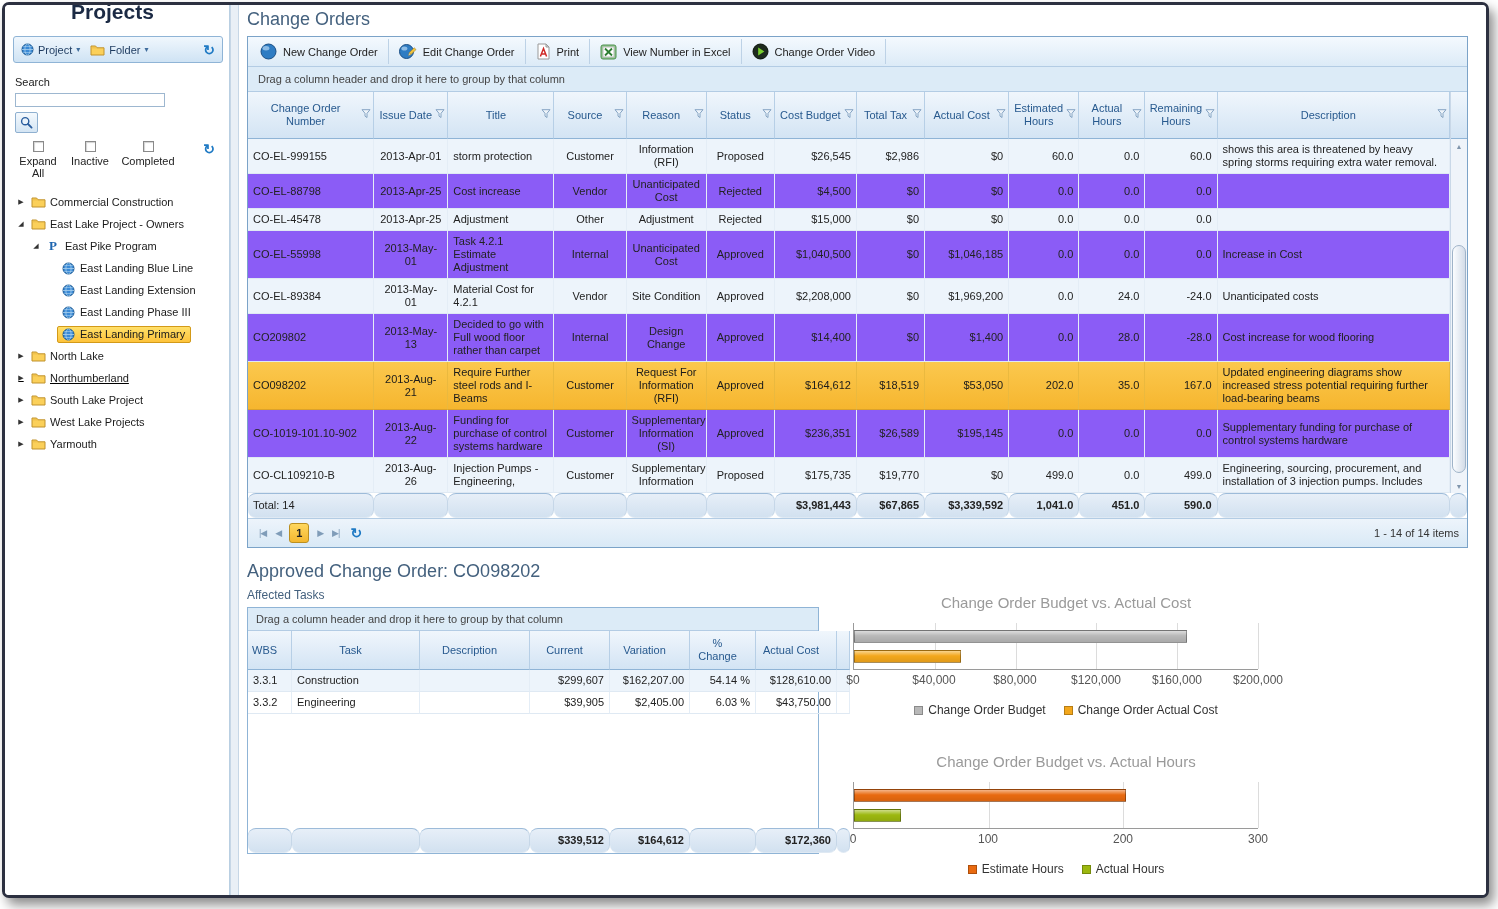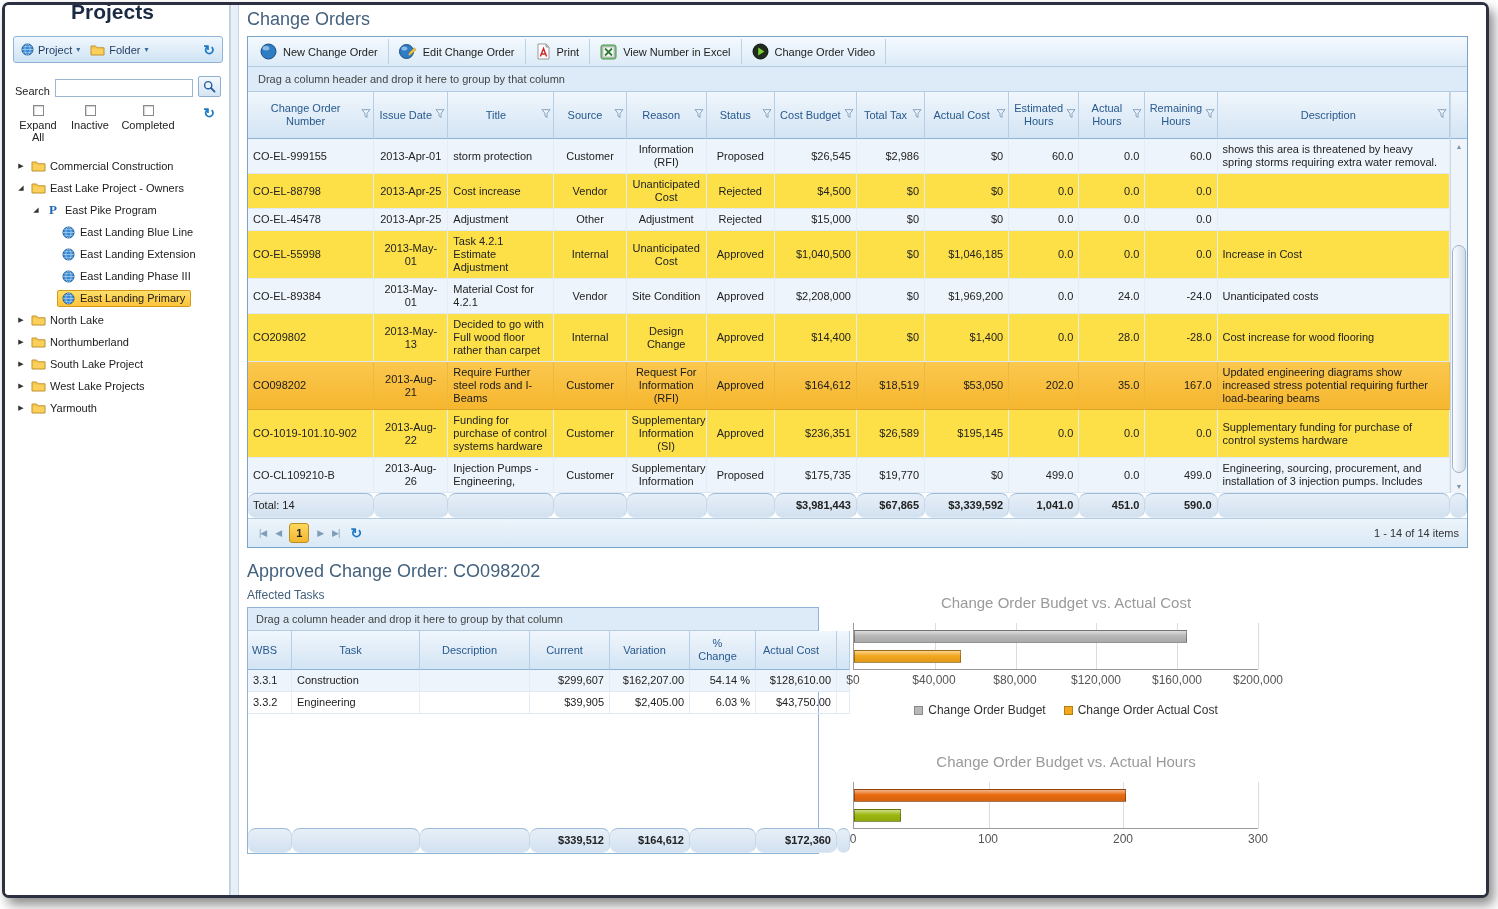--- a/index.html
+++ b/index.html
@@ -12,21 +12,21 @@
   .app { display:flex; height:100%; }
 
   
   .sidebar { width:225px; min-width:225px; padding:0 6px 0 8px; border-right:1px solid #b9cfe2; overflow:hidden; background:#fff; }
   .projects-title { font-size:21px; font-weight:bold; color:#1b2a44; margin:-5px 0 12px 58px; }
   .side-toolbar { height:27px; display:flex; align-items:center; gap:2px; background:linear-gradient(#f0f7fd,#cfe3f4); border:1px solid #8fb4d6; border-radius:3px; padding:1px 3px; }
   .tb-btn { display:flex; align-items:center; gap:4px; background:transparent; border:0; font:inherit; font-size:11px; color:#1d3a5f; padding:2px 4px; }
   .caret { font-size:8px; color:#3f6c9c; }
   .flex-sp { flex:1; }
   .glyph-blue { color:#1f7ac4; font-weight:bold; font-size:14px; line-height:14px; }
-  .search-row { display:flex; align-items:flex-end; gap:5px; margin:13px 2px 2px 2px; }
+  .search-row { display:flex; align-items:flex-start; gap:5px; margin:13px 2px 2px 2px;flex-direction:column; }
   .search-row label { font-size:11px; color:#222; }
   .search-row input { flex:1; min-width:0; height:18px; border:1px solid #9db7d0; font:inherit; font-size:11px; padding:0 3px; }
   .search-btn { width:23px; height:21px; background:linear-gradient(#f4f9fd,#d4e5f4); border:1px solid #8fb0d0; border-radius:2px; display:flex; align-items:center; justify-content:center; }
   .chk-row { display:flex; align-items:flex-start; margin:8px 0 12px 2px; }
   .chk { display:flex; flex-direction:column; align-items:center; gap:3px; width:58px; }
   .chk:first-child { width:46px; }
   .cb { width:11px; height:11px; background:#fff; border:1px solid #8a8a8a; box-shadow:inset 1px 1px 1px rgba(0,0,0,.18); }
   .chk-label { font-size:11px; color:#222; text-align:center; line-height:12px; }
   .chk-refresh { margin-left:auto; margin-right:8px; margin-top:1px; }
   .tree-item { display:flex; align-items:center; height:22px; }
@@ -41,21 +41,21 @@
   .splitter { width:9px; background:#e9eff6; border-left:1px solid #c6d6e6; border-right:1px solid #c6d6e6; }
   .main { flex:1; padding:2px 10px 0 8px; overflow:hidden; background:#fff; }
   .main-title { font-size:18px; font-weight:normal; color:#44617e; margin:2px 0 6px 0; }
 
   .grid-panel { border:1px solid #7ba3c8; width:1221px; background:#fff; }
   .main-toolbar { display:flex; background:linear-gradient(#f4f9fe,#dcebf7); border-bottom:1px solid #b3cce4; padding:2px; }
   .m-btn { display:flex; align-items:center; gap:6px; padding:4px 10px; border:0; border-right:1px solid #bdd2e6; font:inherit; font-size:11px; color:#222; background:transparent; }
   .m-ic { display:flex; align-items:center; }
   .group-hint { background:#dcebf7; color:#444; font-size:11px; padding:6px 10px; border-bottom:1px solid #b3cce4; }
 
-  .grid-wrap { display:flex; background:#fde047; }
+  .grid-wrap { display:flex; background:#8b5cf6; }
   table.grid-table { border-collapse:separate; border-spacing:0; table-layout:fixed; font-size:11px; }
   #co-table { width:1202px; }
   .grid-table th { background:linear-gradient(#f0f6fc,#d3e4f4); border-right:1px solid #b7cfe6; border-bottom:1px solid #8fb4d6;
     color:#27598e; font-weight:normal; padding:4px 14px 4px 4px; height:47px; position:relative; text-align:center; line-height:13px; }
   .funnel-wrap { position:absolute; right:2px; top:50%; transform:translateY(-50%); }
   .grid-table td { padding:4px 5px; border-right:1px solid #e4edf6; border-bottom:1px solid #dfe9f3; line-height:13px; color:#222; overflow:hidden; }
   tr.alt td { background:#edf4fb; }
   tr.selected td { background:linear-gradient(#fbc84e,#f6b62f); border-bottom-color:#dca22a; border-right-color:#eab93f; color:#1a1a1a; }
   .cl { text-align:left; } .cc { text-align:center; } .cr { text-align:right; }
   .totals-table td { background:linear-gradient(#e7eff8,#d2e1f0); border-top:1px solid #9dbbd9; border-right:1px solid #c6d7e8; padding:5px;border-radius:8px; }
@@ -266,21 +266,21 @@
             <span class="node-body">
               <span class="tw-icon">
                 <svg width="15" height="12" viewBox="0 0 15 12">
                   <path d="M1 2 H5.6 L7 3.8 H14 V11 H1 Z" fill="#fbd05a" stroke="#c0922c"></path>
                   <path d="M1 3.8 H7" stroke="#e7b844" stroke-width="0.8"></path>
                 </svg>
               </span>
               <span class="tw-label">North Lake</span>
             </span>
           </div>
-          <div class="tree-item" style="padding-left: 2px;">
+          <div class="tree-item" style="padding-left: 2px; text-decoration: underline;">
             <span class="tw-exp">▶</span>
             <span class="node-body">
               <span class="tw-icon">
                 <svg width="15" height="12" viewBox="0 0 15 12">
                   <path d="M1 2 H5.6 L7 3.8 H14 V11 H1 Z" fill="#fbd05a" stroke="#c0922c"></path>
                   <path d="M1 3.8 H7" stroke="#e7b844" stroke-width="0.8"></path>
                 </svg>
               </span>
               <span class="tw-label">Northumberland</span>
             </span>
@@ -759,19 +759,29 @@
                 <div class="gline" style="left: 100%;"></div>
                 <div class="hbar" style="top: 7px; width: 67.3333%; background: linear-gradient(rgba(255, 255, 255, 0.5), rgba(255, 255, 255, 0) 45%, rgba(0, 0, 0, 0.08)), rgb(233, 106, 16);"></div>
                 <div class="hbar" style="top: 27px; width: 11.6667%; background: linear-gradient(rgba(255, 255, 255, 0.5), rgba(255, 255, 255, 0) 45%, rgba(0, 0, 0, 0.08)), rgb(156, 184, 15);"></div>
               </div>
             <div class="ticks">
                 <div class="tick" style="left: 0%;">0</div>
                 <div class="tick" style="left: 33.3333%;">100</div>
                 <div class="tick" style="left: 66.6667%;">200</div>
                 <div class="tick" style="left: 100%;">300</div>
               </div>
+            <div class="legend">
+                <span class="lg-item">
+                  <span class="lg-sq" style="background: rgb(233, 106, 16);"></span>
+                  <span>Estimate Hours</span>
+                </span>
+                <span class="lg-item">
+                  <span class="lg-sq" style="background: rgb(156, 184, 15);"></span>
+                  <span>Actual Hours</span>
+                </span>
+              </div>
           </div>
         </div>
       </div>
     </section>
 
   </div>
 </div>
 
 </body></html>

